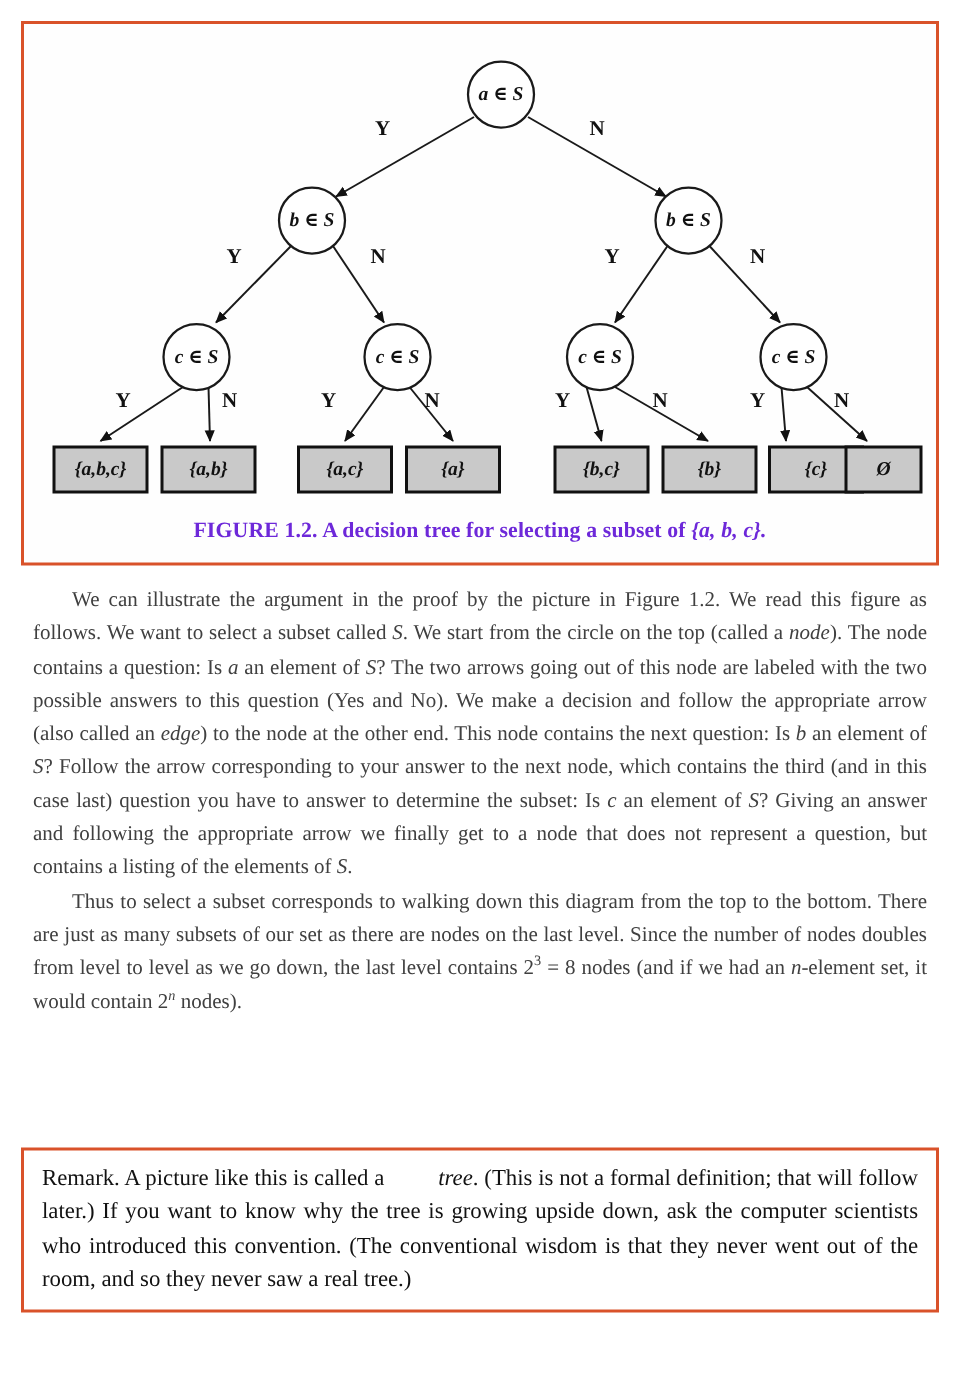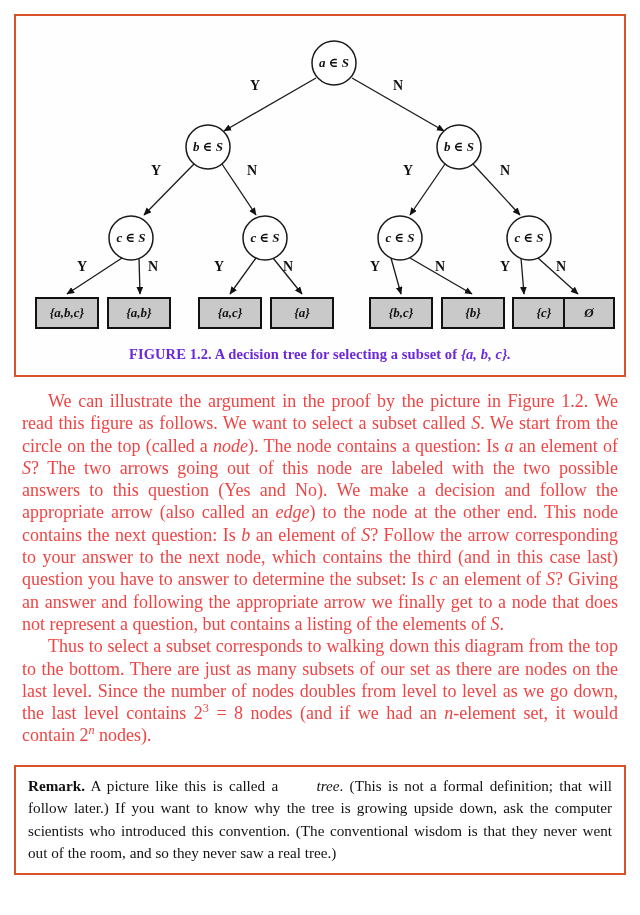--- a/index.html
+++ b/index.html
@@ -89,23 +89,23 @@
     letter-spacing: 0.1px;
   }
   #figure-caption .ital { font-style: italic; font-weight: bold; }
 
   
   #body-text {
     position: absolute;
     left: 22px;
     top: 390px;
     width: 596px;
-    font-size: 18px;
+    font-size: 14px;
     line-height: 22.3px;
-    color: #ef4444;
+    color: #404040;
     text-align: justify;
   }
   #body-text p {
     margin: 0;
     text-indent: 26px;
   }
   #body-text .ital { font-style: italic; }
   #body-text sup { font-size: 0.68em; vertical-align: super; line-height: 0; }
 
   
@@ -119,21 +119,21 @@
     border: 2px solid #d9522a;
     background: #ffffff;
     padding: 8px 12px 6px 12px;
   }
   #remark-text {
     font-size: 15.2px;
     line-height: 22.3px;
     color: #121212;
     text-align: justify;
   }
-  #remark-text .bold { font-weight: bold; }
+  #remark-text .bold { font-weight: normal; }
   #remark-text .ital { font-style: italic; margin-left: 32px; }
 </style>
 </head>
 <body>
 
 <div id="figure-box">
 
   <svg id="tree-svg" viewBox="0 0 608 330">
     <defs>
       <marker id="arrowhead" markerWidth="7" markerHeight="7" refX="5.5" refY="2.6" orient="auto">

